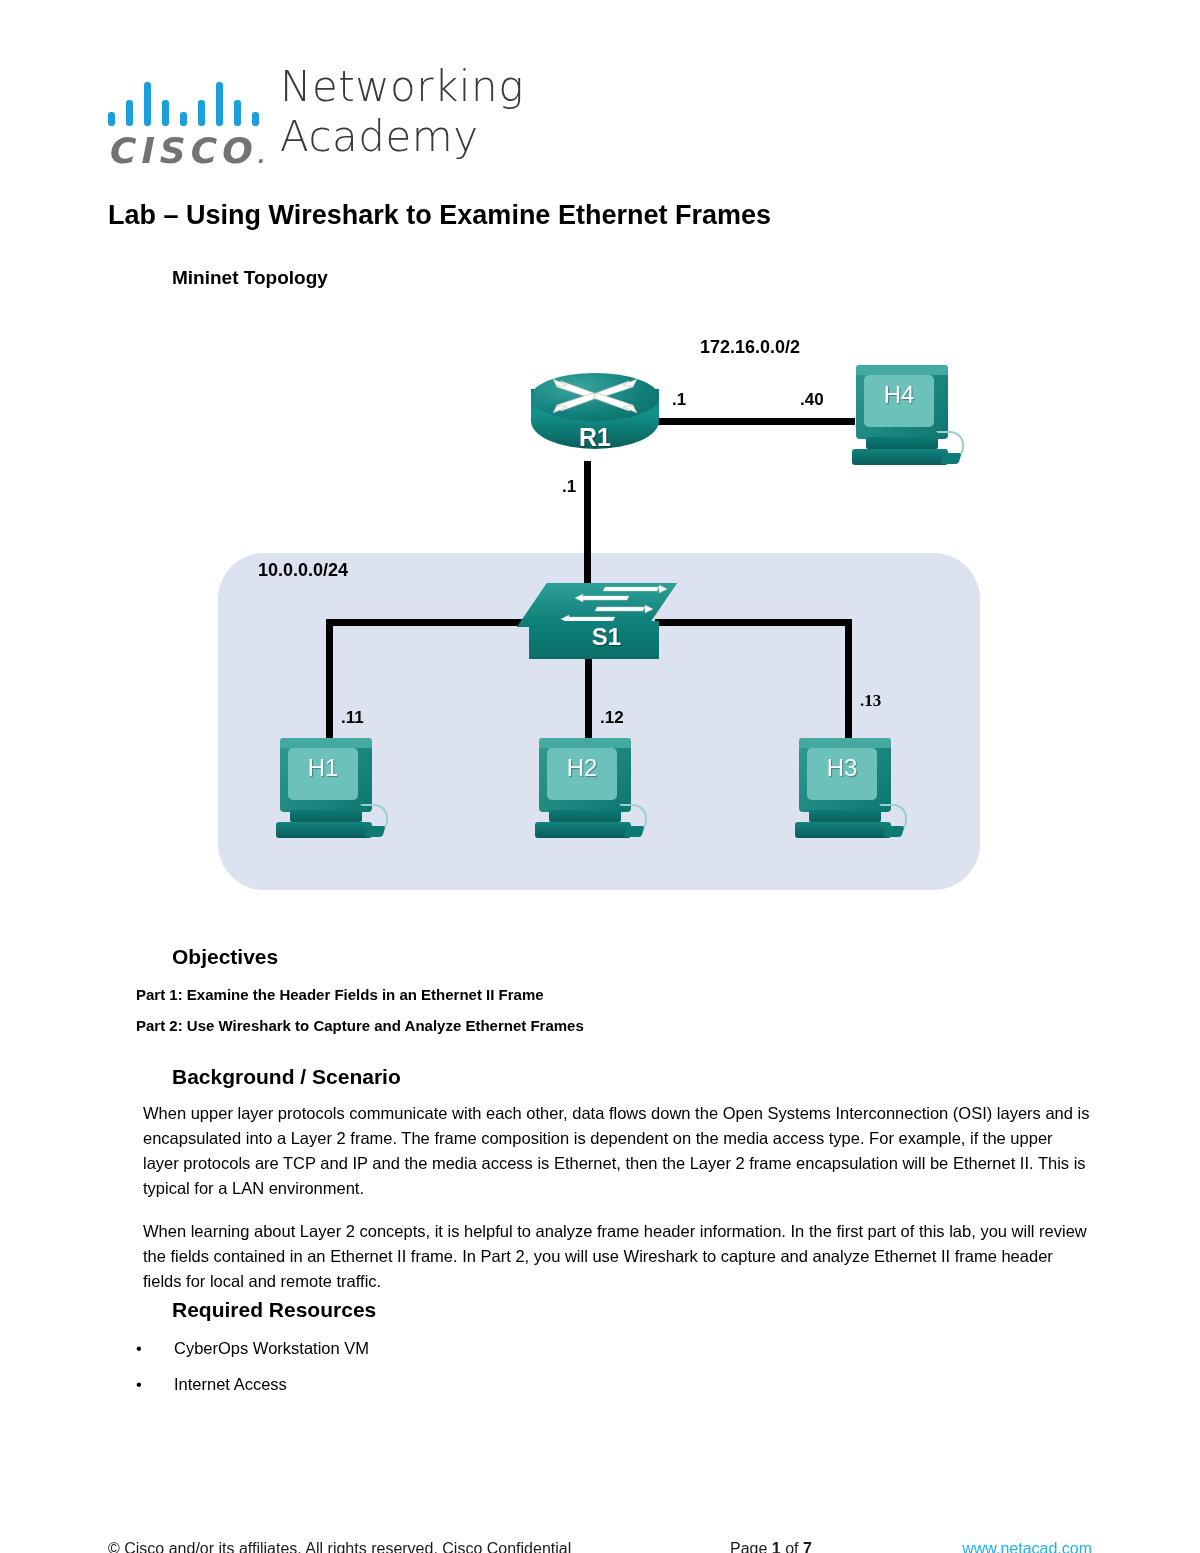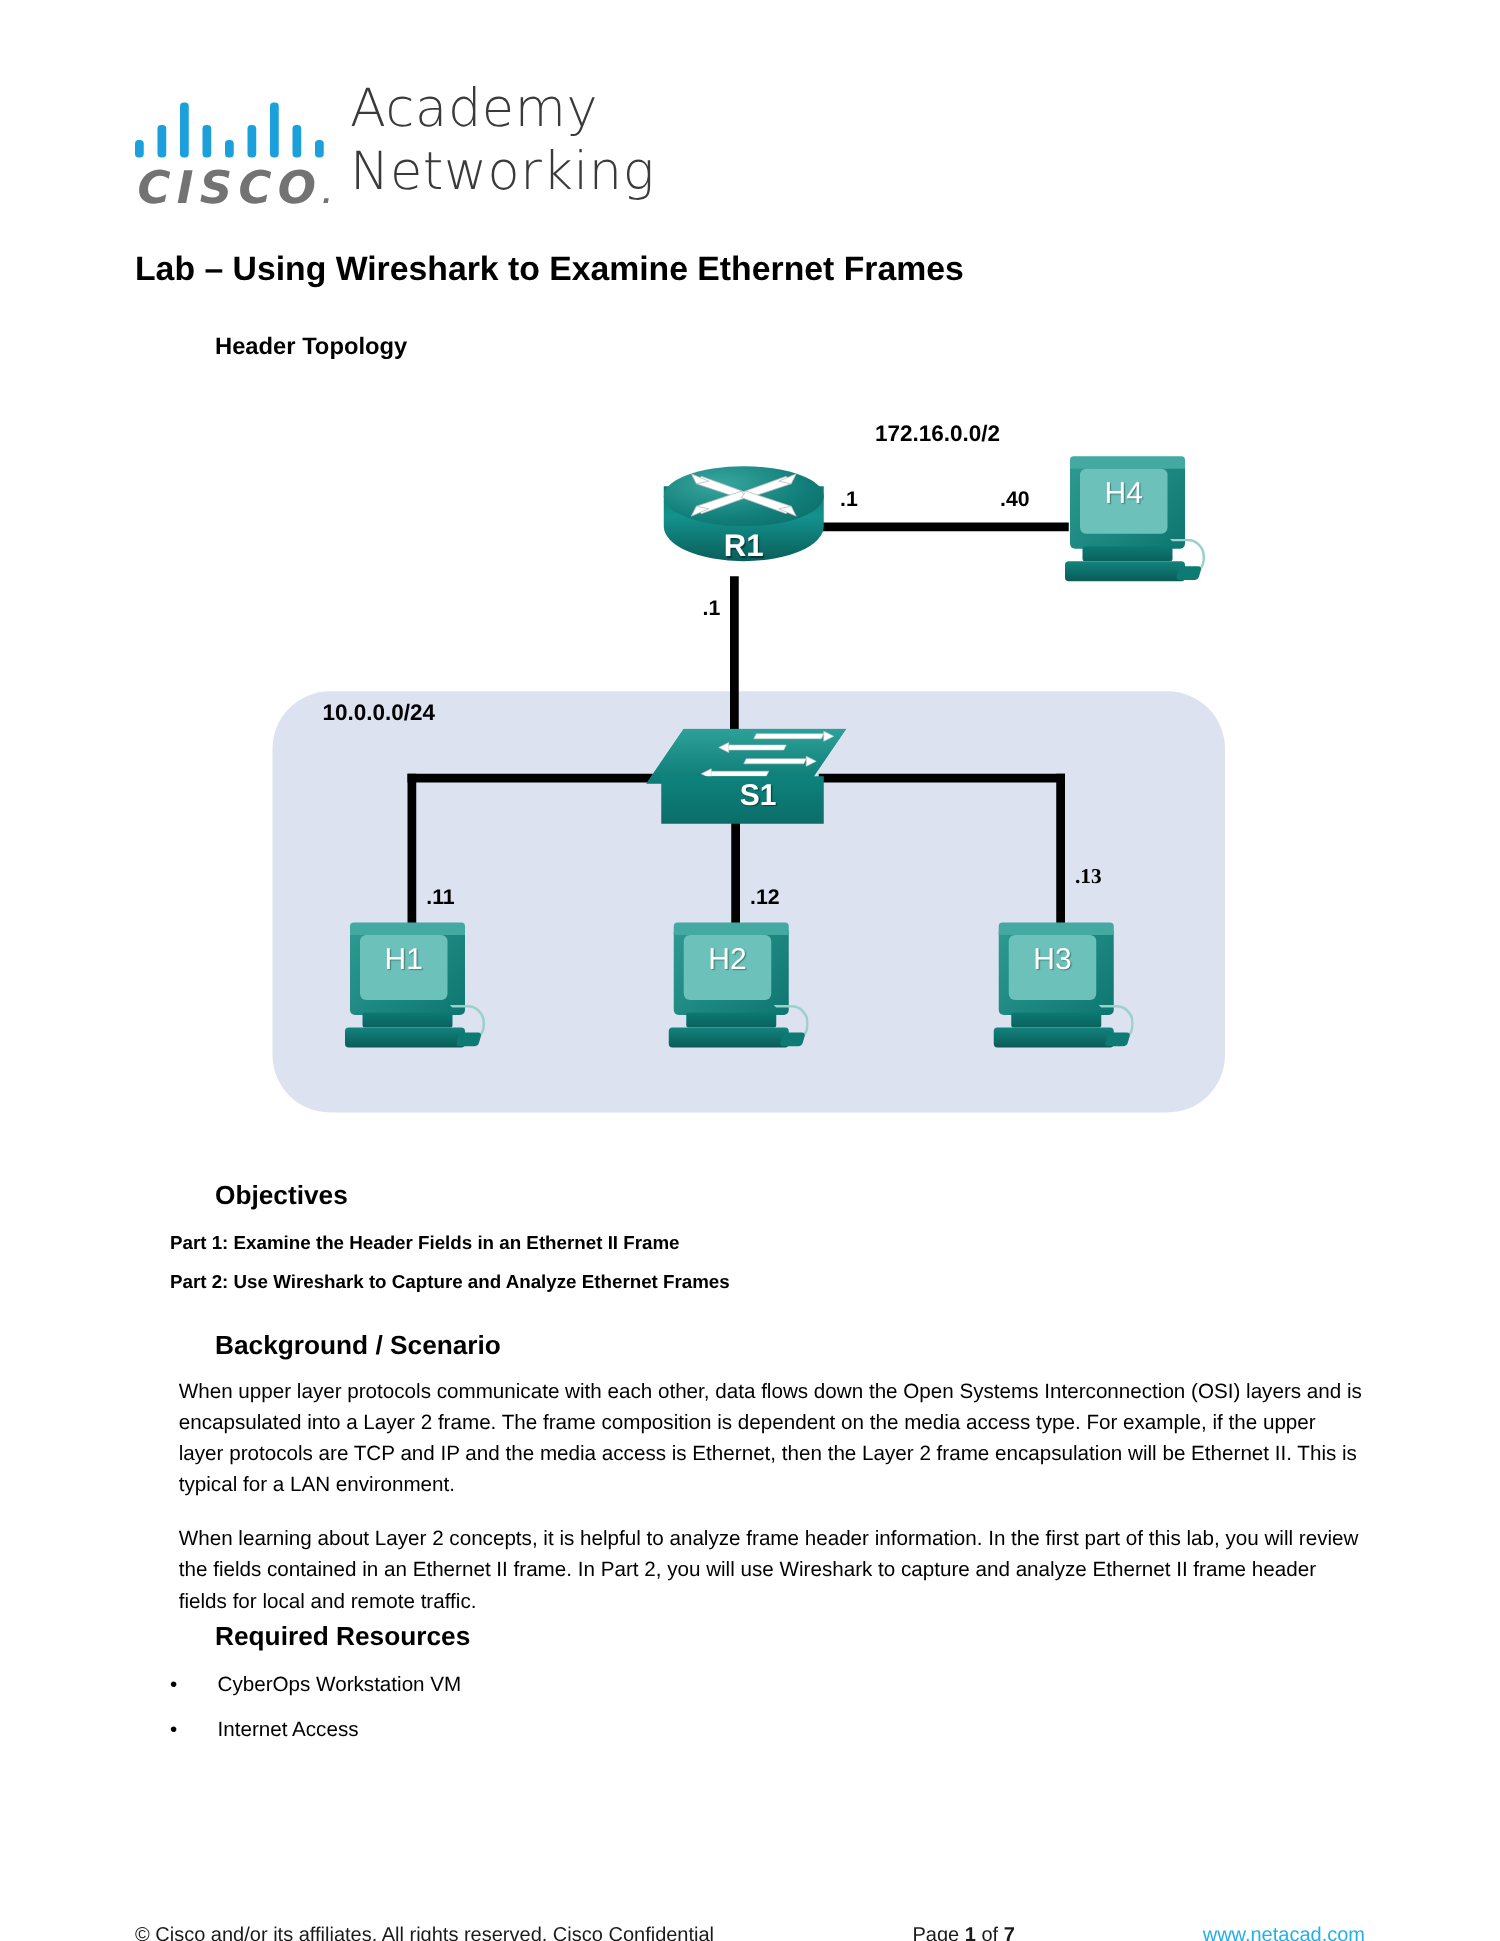--- a/index.html
+++ b/index.html
@@ -323,27 +323,27 @@
     <span style="left:36px;  height:44px;"></span>
     <span style="left:54px;  height:26px;"></span>
     <span style="left:72px;  height:14px;"></span>
     <span style="left:90px;  height:26px;"></span>
     <span style="left:108px; height:44px;"></span>
     <span style="left:126px; height:26px;"></span>
     <span style="left:144px; height:14px;"></span>
   </div>
   <div class="logo-cisco"><span>CISCO</span><span class="dot">.</span></div>
   <div class="logo-words">
+    <div>Networking</div>
     <div>Academy</div>
-    <div>Networking</div>
   </div>
 </div>
 
 <div class="doc-title">Lab – Using Wireshark to Examine Ethernet Frames</div>
-<div class="h-topology">Header Topology</div>
+<div class="h-topology">Mininet Topology</div>
 
 <div class="topology">
 
   <div class="lan-region"></div>
 
   <div class="net-label lbl-wan">172.16.0.0/2</div>
   <div class="net-label lbl-lan">10.0.0.0/24</div>
 
   <div class="link link-h" style="left:455px; top:93px; width:200px;"></div>
 

